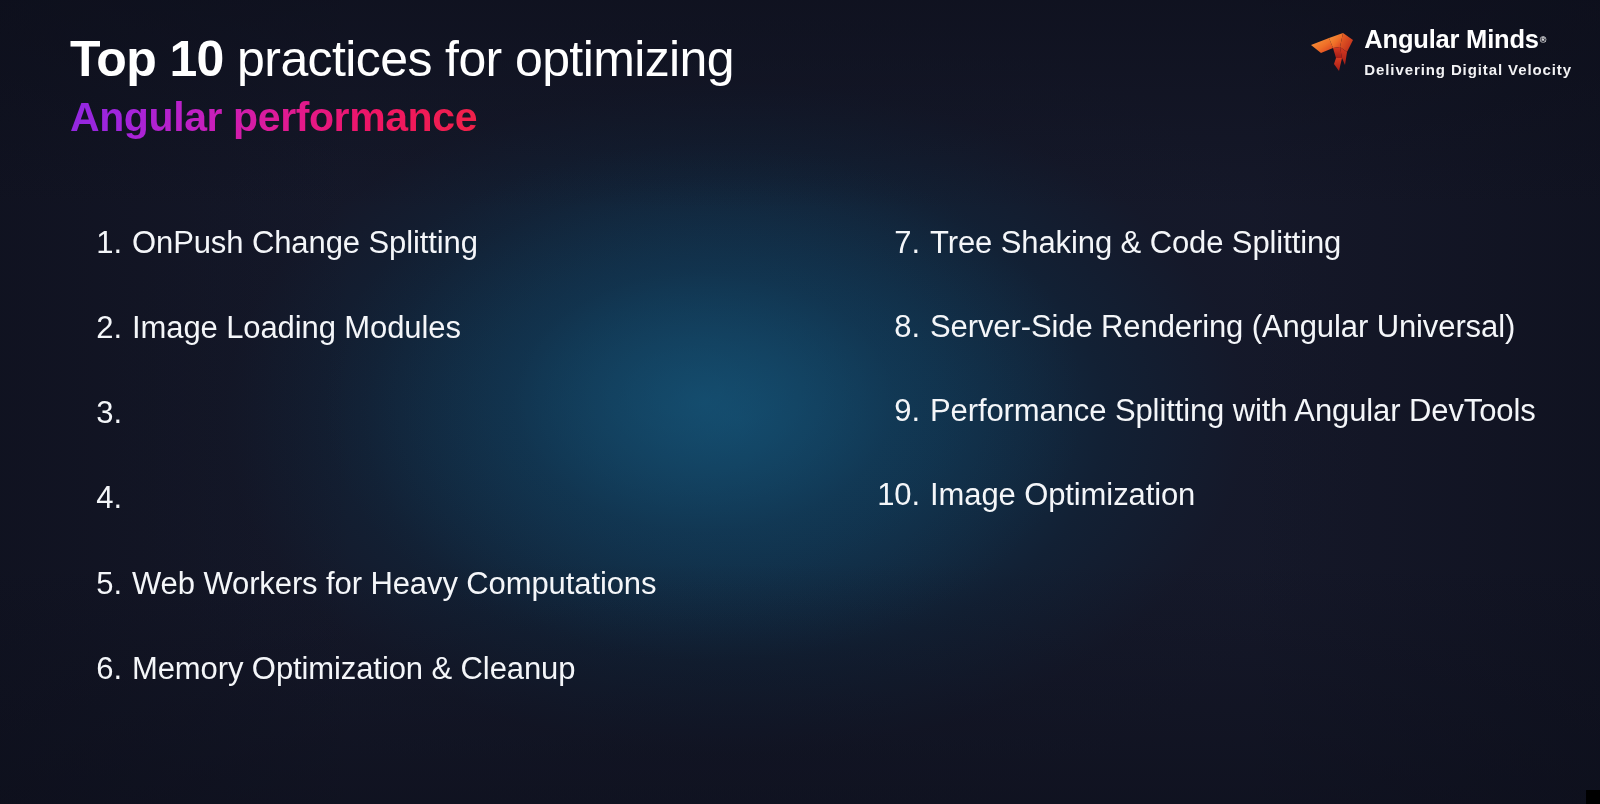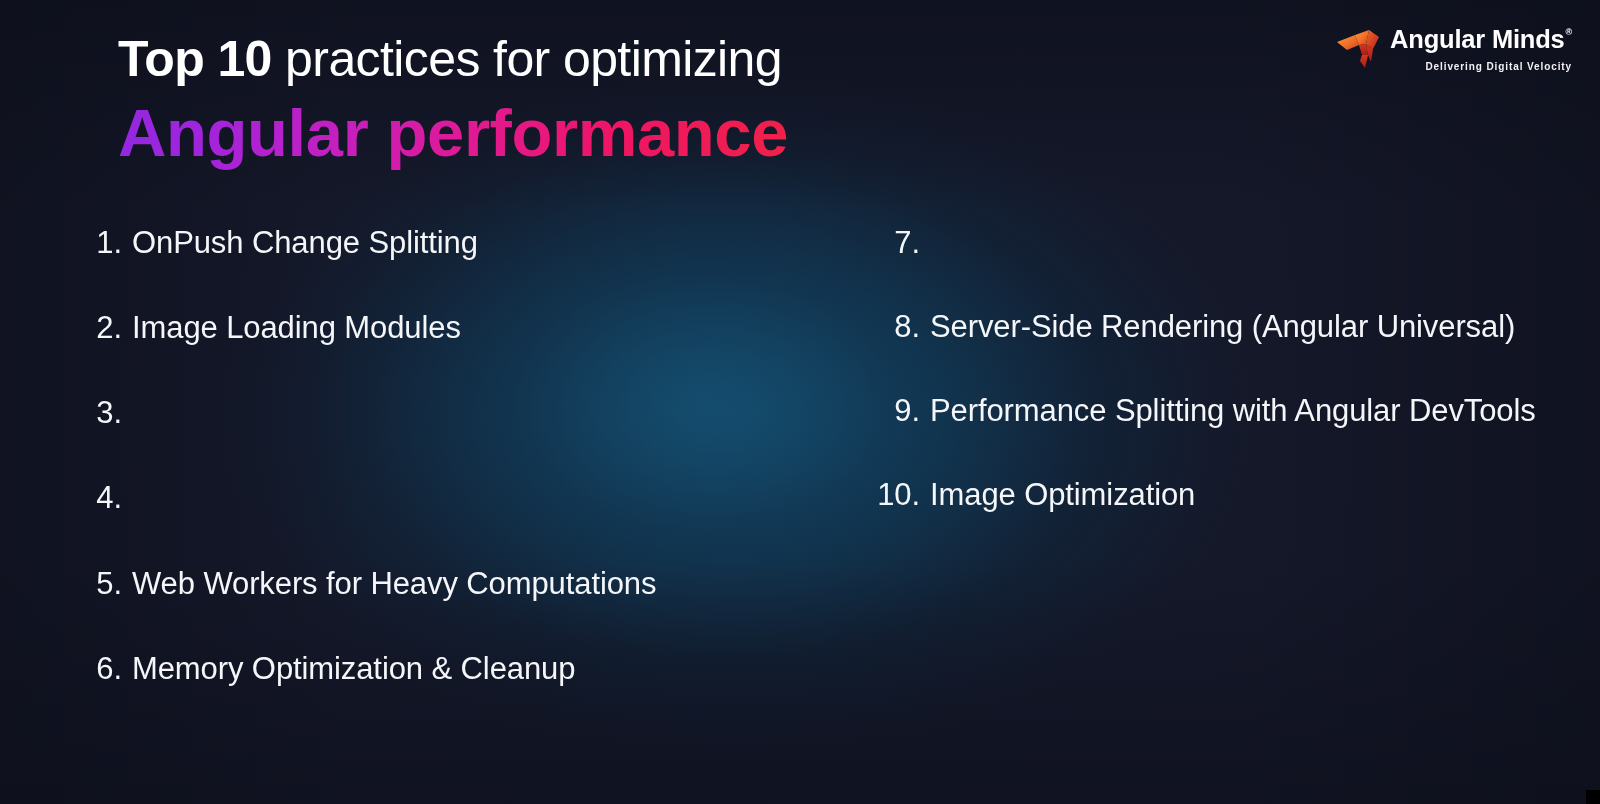--- a/index.html
+++ b/index.html
@@ -90,68 +90,67 @@
     display: block;
   }
   .logo-text {
     display: flex;
     flex-direction: column;
     justify-content: center;
     line-height: 1;
   }
   .logo-word {
     display: flex;
-    align-items: flex-start;
+    align-items: center;
     font-size: 25.5px;
     font-weight: bold;
     color: #ffffff;
     letter-spacing: -0.2px;
     white-space: nowrap;
   }
   .logo-reg {
     font-size: 9px;
     font-weight: bold;
     line-height: 1;
     margin-left: 1px;
     margin-top: 1px;
     color: #ffffff;
   }
   .logo-tagline {
     margin-top: 9px;
-    text-align: right;
-    font-size: 10px;
+    text-align: center;
+    font-size: 15px;
     font-weight: bold;
     letter-spacing: 0.9px;
     color: #f2f2f4;
     white-space: nowrap;
   }
 
   
   .headline {
     position: absolute;
     left: 70px;
     top: 30px;
     width: 1180px;
-    margin-left: 48px;
   }
   .headline-line1 {
     font-size: 50px;
     line-height: 1.16;
     font-weight: 400;
     color: #ffffff;
     letter-spacing: -0.6px;
     white-space: nowrap;
   }
   .headline-strong {
     font-weight: 700;
     color: #ffffff;
   }
   .headline-line2 {
     margin-top: 6px;
-    font-size: 67px;
+    font-size: 41px;
     line-height: 1.16;
     font-weight: 700;
     letter-spacing: -0.4px;
     white-space: nowrap;
     background-image: linear-gradient(100deg,
       #9128e0 0%,
       #a224dc 14%,
       #c61fbe 34%,
       #e01a95 52%,
       #ef1565 74%,
@@ -288,20 +287,21 @@
         </div>
         <div class="item">
           <span class="item-num">6.</span>
           <span class="item-text">Memory Optimization &amp; Cleanup</span>
         </div>
       </div>
 
       <div class="col col-right">
         <div class="item">
           <span class="item-num">7.</span>
+          <span class="item-text">Tree Shaking &amp; Code Splitting</span>
         </div>
         <div class="item">
           <span class="item-num">8.</span>
           <span class="item-text">Server-Side Rendering (Angular Universal)</span>
         </div>
         <div class="item">
           <span class="item-num">9.</span>
           <span class="item-text">Performance Splitting with Angular DevTools</span>
         </div>
         <div class="item">

